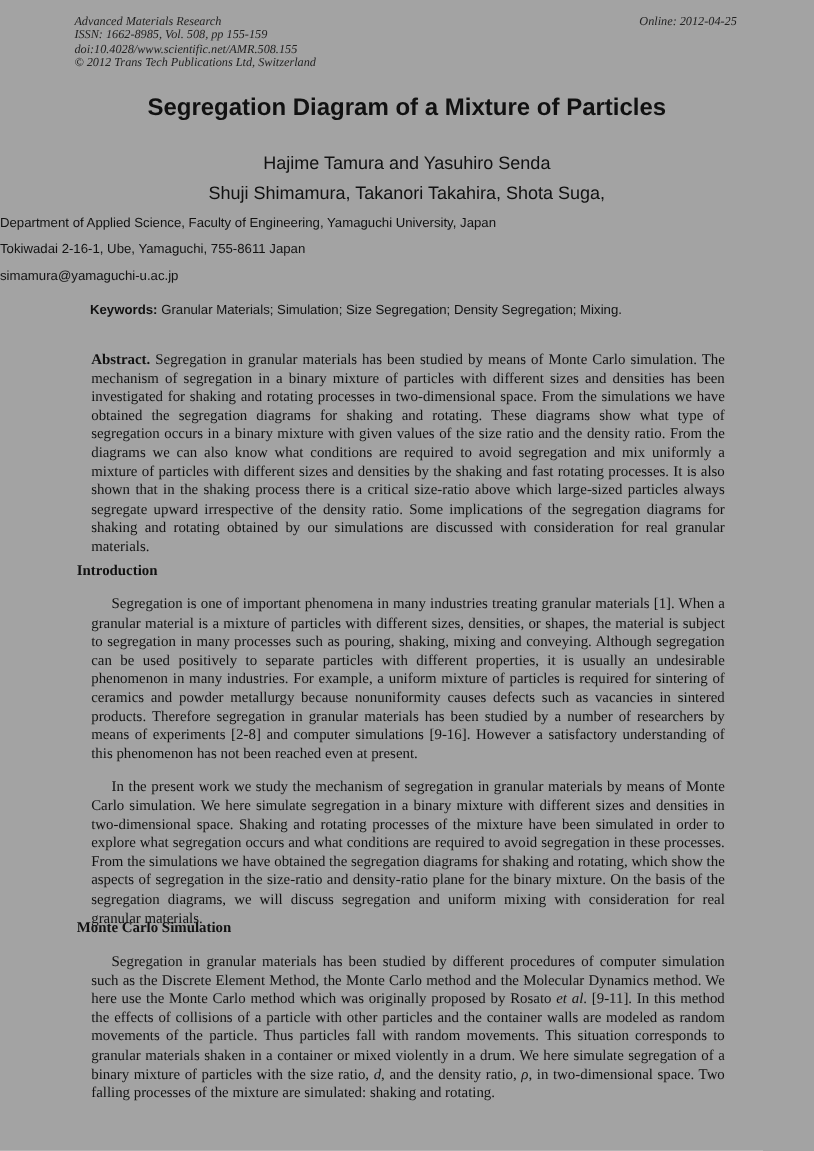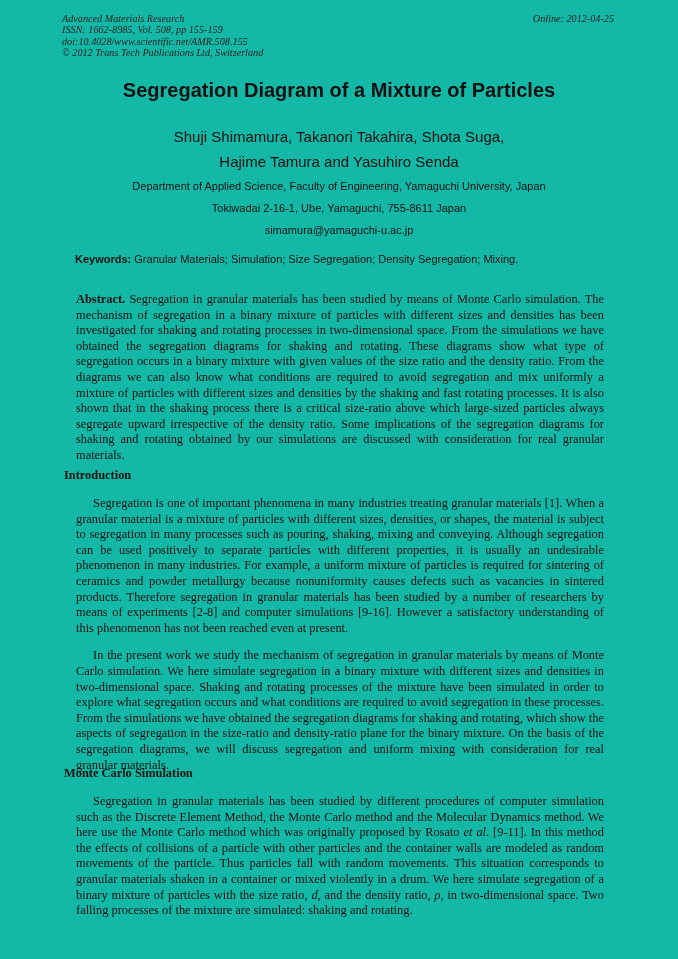--- a/index.html
+++ b/index.html
@@ -1,23 +1,23 @@
 <!DOCTYPE html>
 <html><head>
   <meta charset="utf-8">
   <style>
     html, body { margin: 0; padding: 0; background: #ffffff; }
     body { width: 678px; height: 959px; overflow: hidden; position: relative; color: #111; }
-    .page { position: absolute; left: 0; top: 0; width: 678px; height: 959px; background: #14b8a6; }
+    .page { position: absolute; left: 0; top: 0; width: 678px; height: 959px; background: #a3a3a3; }
     .hdr-left { position: absolute; left: 62px; top: 13px; font-family: "Liberation Serif", serif; font-style: italic; font-size: 10.2px; line-height: 11.4px; color: #222; }
     .hdr-left div { white-space: nowrap; }
     .hdr-right { position: absolute; right: 64px; top: 13px; font-family: "Liberation Serif", serif; font-style: italic; font-size: 10.2px; line-height: 11.4px; color: #222; }
     .title { position: absolute; left: 0; width: 678px; top: 81px; text-align: center; font-family: "Liberation Sans", sans-serif; font-weight: bold; font-size: 20px; line-height: 19px; color: #111; }
     .authors { position: absolute; left: 0; width: 678px; top: 124px; text-align: center; font-family: "Liberation Sans", sans-serif; font-size: 15px; line-height: 25px; color: #111; }
-    .aff { position: absolute; left: 0; width: 678px; top: 175px; text-align: center; font-family: "Liberation Sans", sans-serif; font-size: 11px; line-height: 22px; color: #111; }
+    .aff { position: absolute; left: 0; width: 678px; top: 175px; text-align: left; font-family: "Liberation Sans", sans-serif; font-size: 11px; line-height: 22px; color: #111; }
     .keywords { position: absolute; left: 64px; width: 552px; top: 252px; font-family: "Liberation Sans", sans-serif; font-size: 11px; line-height: 14px; white-space: nowrap; margin-left: 11px; }
     .keywords b { font-weight: bold; }
     .body { position: absolute; left: 64px; width: 552px; font-family: "Liberation Serif", serif; font-size: 12.4px; line-height: 15.6px; text-align: justify; color: #111; }
     .abstract { top: 280px; }
     .intro-h { position: absolute; left: 64px; top: 468px; font-family: "Liberation Serif", serif; font-weight: bold; font-size: 12.4px; line-height: 15.6px; }
     .intro { top: 484px; }
     .mc-h { position: absolute; left: 64px; top: 766px; font-family: Liberation Serif, serif; font-weight: bold; font-size: 12.4px; line-height: 15.6px; }
     .mc { top: 782px; }
     .para { margin: 12px; text-indent: 17px; }
     .noindent { text-indent: 0; }
@@ -35,22 +35,22 @@
     <div>doi:10.4028/www.scientific.net/AMR.508.155</div>
     <div>© 2012 Trans Tech Publications Ltd, Switzerland</div>
   </div>
   <div class="hdr-right">Online: 2012-04-25</div>
 
   <div class="title">
     <div>Segregation Diagram of a Mixture of Particles</div>
   </div>
 
   <div class="authors">
+    <div>Hajime Tamura and Yasuhiro Senda</div>
     <div>Shuji Shimamura, Takanori Takahira, Shota Suga,</div>
-    <div>Hajime Tamura and Yasuhiro Senda</div>
   </div>
 
   <div class="aff">
     <div>Department of Applied Science, Faculty of Engineering, Yamaguchi University, Japan</div>
     <div>Tokiwadai 2-16-1, Ube, Yamaguchi, 755-8611 Japan</div>
     <div>simamura@yamaguchi-u.ac.jp</div>
   </div>
 
   <div class="keywords"><b>Keywords:</b><span> Granular Materials; Simulation; Size Segregation; Density Segregation; Mixing.</span></div>
 

